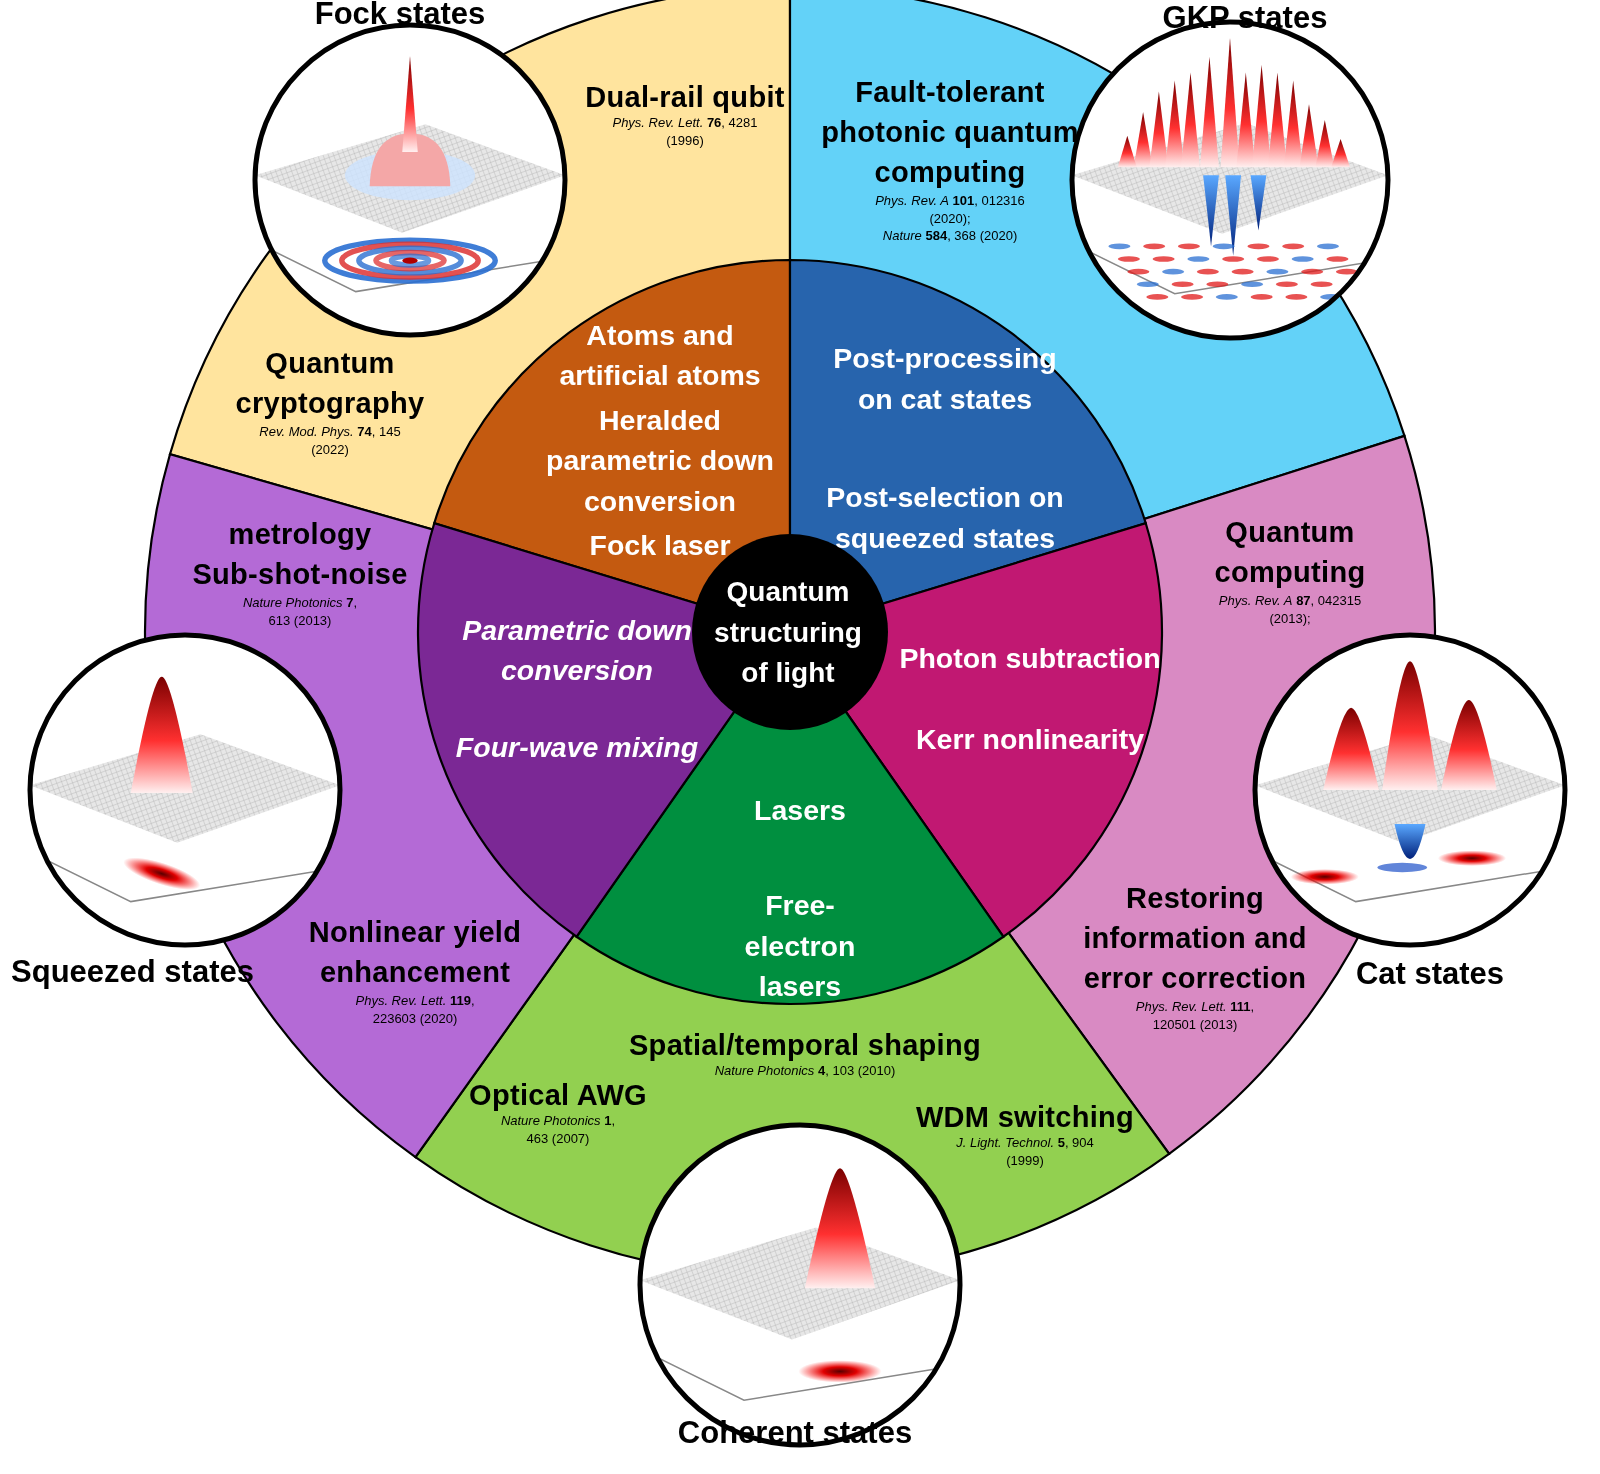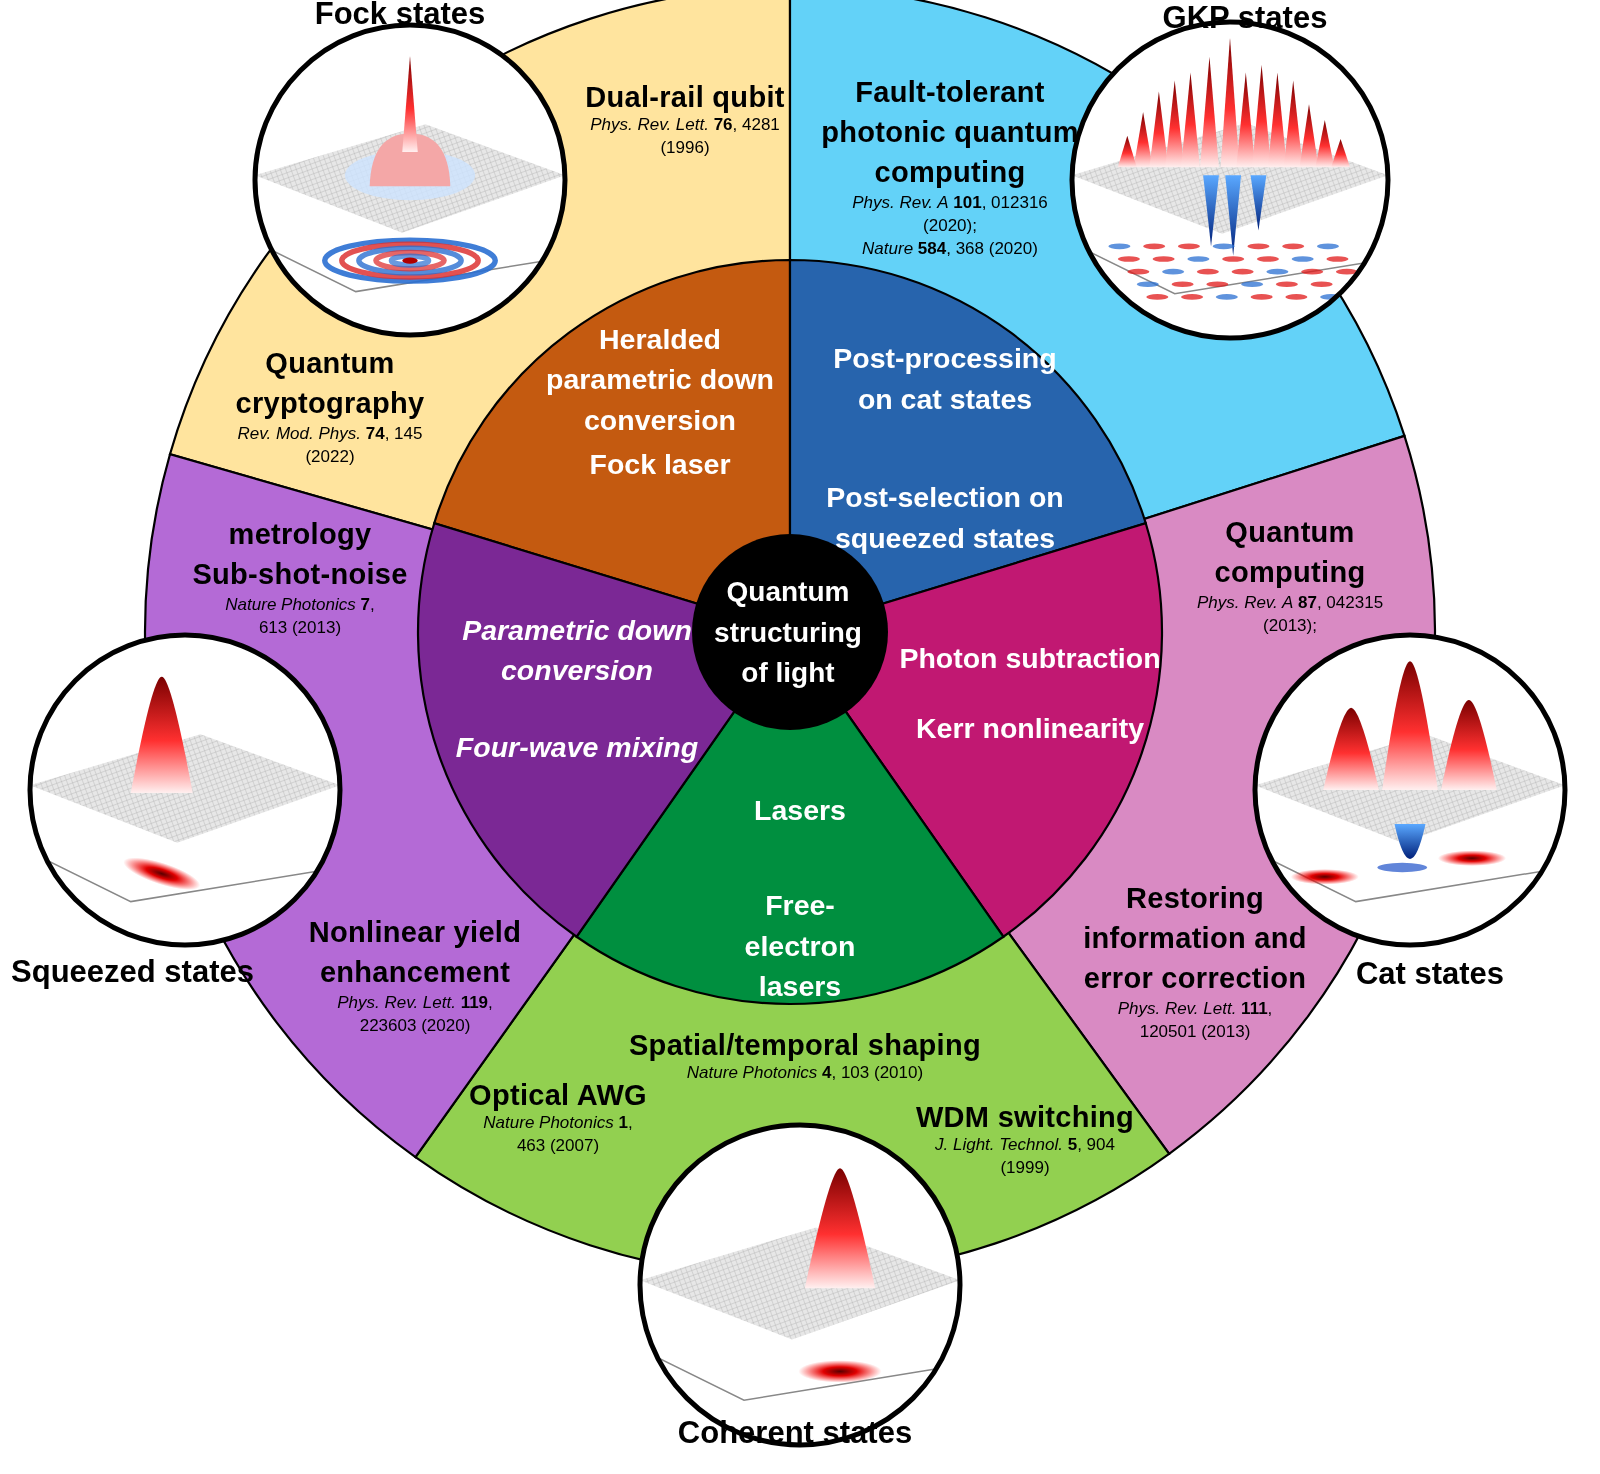--- a/index.html
+++ b/index.html
@@ -1,21 +1,21 @@
 <!DOCTYPE html>
 <html><head>
 <meta charset="utf-8">
 <style>
   html, body { margin: 0; padding: 0; background: #ffffff; }
   body { width: 1600px; height: 1474px; position: relative; overflow: hidden;
          font-family: "Liberation Sans", "DejaVu Sans", sans-serif; }
   #diagram { position: absolute; left: 0; top: 0; }
   .lbl { position: absolute; text-align: center; line-height: 1.18; color: #000; }
   .title { font-weight: bold; font-size: 29px; letter-spacing: 0.3px; }
-  .cite { font-size: 17px; line-height: 1.35; }
+  .cite { font-size: 13px; line-height: 1.35; }
   .cite i { font-style: italic; }
   .cite b { font-weight: bold; }
   .white { color: #ffffff; font-weight: bold; font-size: 28.5px; }
   .state { font-weight: bold; font-size: 31px; white-space: nowrap; }
 </style>
 </head>
 <body>
 
 <svg id="diagram" width="1600" height="1474" viewBox="0 0 1600 1474">
   <defs>
@@ -190,32 +190,33 @@
     </g>
 </svg>
 
 <div class="lbl white" style="left:700px; top:572px; width:176px; font-size:28px; line-height:1.45;">
   <div>Quantum</div>
   <div>structuring</div>
   <div>of light</div>
 </div>
 
 <div class="lbl white" style="left:520px; top:315px; width:280px; line-height:1.42;">
+  <div style="width:220px;margin:0 auto;">Atoms and artificial atoms</div>
   <div style="width:260px;margin:4px auto 0;">Heralded parametric down conversion</div>
   <div style="margin-top:4px;">Fock laser</div>
 </div>
 
 <div class="lbl white" style="left:800px; top:338px; width:290px; line-height:1.45;">
   <div style="width:240px;margin:0 auto;">Post-processing on cat states</div>
   <div style="width:260px;margin:56px auto 0;">Post-selection on squeezed states</div>
 </div>
 
 <div class="lbl white" style="left:885px; top:642px; width:290px;">
   <div>Photon subtraction</div>
-  <div style="margin-top:36px;">Kerr nonlinearity</div>
+  <div style="margin-top:47px;">Kerr nonlinearity</div>
 </div>
 
 <div class="lbl white" style="left:690px; top:790px; width:220px; line-height:1.42;">
   <div>Lasers</div>
   <div style="width:180px;margin:55px auto 0;">Free-electron lasers</div>
 </div>
 
 <div class="lbl white" style="left:432px; top:610px; width:290px; line-height:1.42;font-style:italic;">
   <div style="width:240px;margin:0 auto;">Parametric down conversion</div>
   <div style="margin-top:36px;">Four-wave mixing</div>

